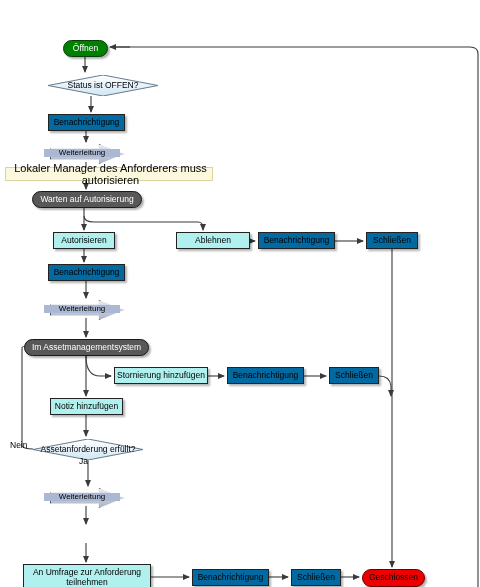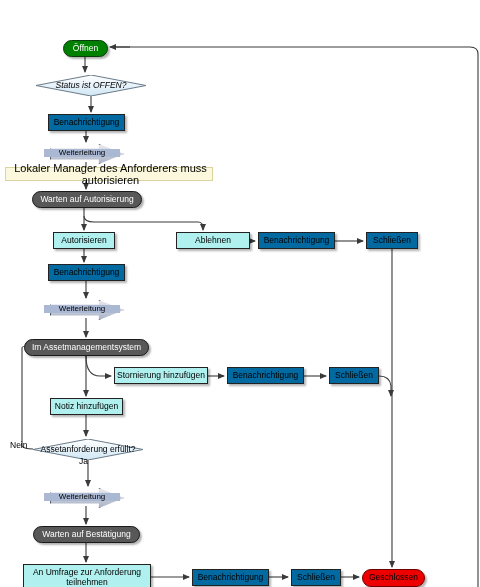--- a/index.html
+++ b/index.html
@@ -190,21 +190,21 @@
       <path d="M474,572 L477,572"></path>
     </g>
 
     <g stroke="#3a3a3a" stroke-width="1.1" fill="none" marker-end="url(#ah)">
       <path d="M130,11 L110,11"></path>
     </g>
   </svg>
 
   <div class="node n-start" style="left:63px;top:4px;width:45px;height:17px;">Öffnen</div>
 
-  <div class="node n-diamond" style="left:36px;top:39px;width:110px;height:21px;font-style:italic;">
+  <div class="node n-diamond" style="left:48px;top:39px;width:110px;height:21px;">
     <div class="dia-shape"></div>
     <svg class="dia-outline" viewBox="0 0 110 21" preserveAspectRatio="none">
       <polygon points="55,0 110,10.5 55,21 0,10.5" fill="none" stroke="#6a7a88" stroke-width="1"></polygon>
     </svg>
     <span class="dia-label">Status ist OFFEN?</span>
   </div>
 
   <div class="node n-rect c-green" style="left:48px;top:78px;width:77px;height:17px;">Benachrichtigung</div>
 
   <div class="node n-chev" style="left:50px;top:108px;width:72px;height:18px;">
@@ -250,21 +250,20 @@
   </div>
 
   <div class="edge-label" style="left:10px;top:404px;">Nein</div>
   <div class="edge-label" style="left:79px;top:420px;">Ja</div>
 
   <div class="node n-chev" style="left:50px;top:452px;width:72px;height:18px;">
     <div class="chev-shape"></div>
     <span class="chev-label">Weiterleitung</span>
   </div>
 
-  <div class="node n-wait" style="left:33px;top:490px;width:107px;height:17px;">Warten auf Bestätigung</div>
 
   <div class="node n-rect c-cyan" style="left:23px;top:528px;width:128px;height:27px;">An Umfrage zur Anforderung
 teilnehmen</div>
 
   <div class="node n-rect c-green" style="left:192px;top:533px;width:77px;height:17px;">Benachrichtigung</div>
 
   <div class="node n-rect c-green" style="left:291px;top:533px;width:50px;height:17px;">Schließen</div>
 
   <div class="node n-end" style="left:362px;top:533px;width:63px;height:18px;">Geschlossen</div>
 

